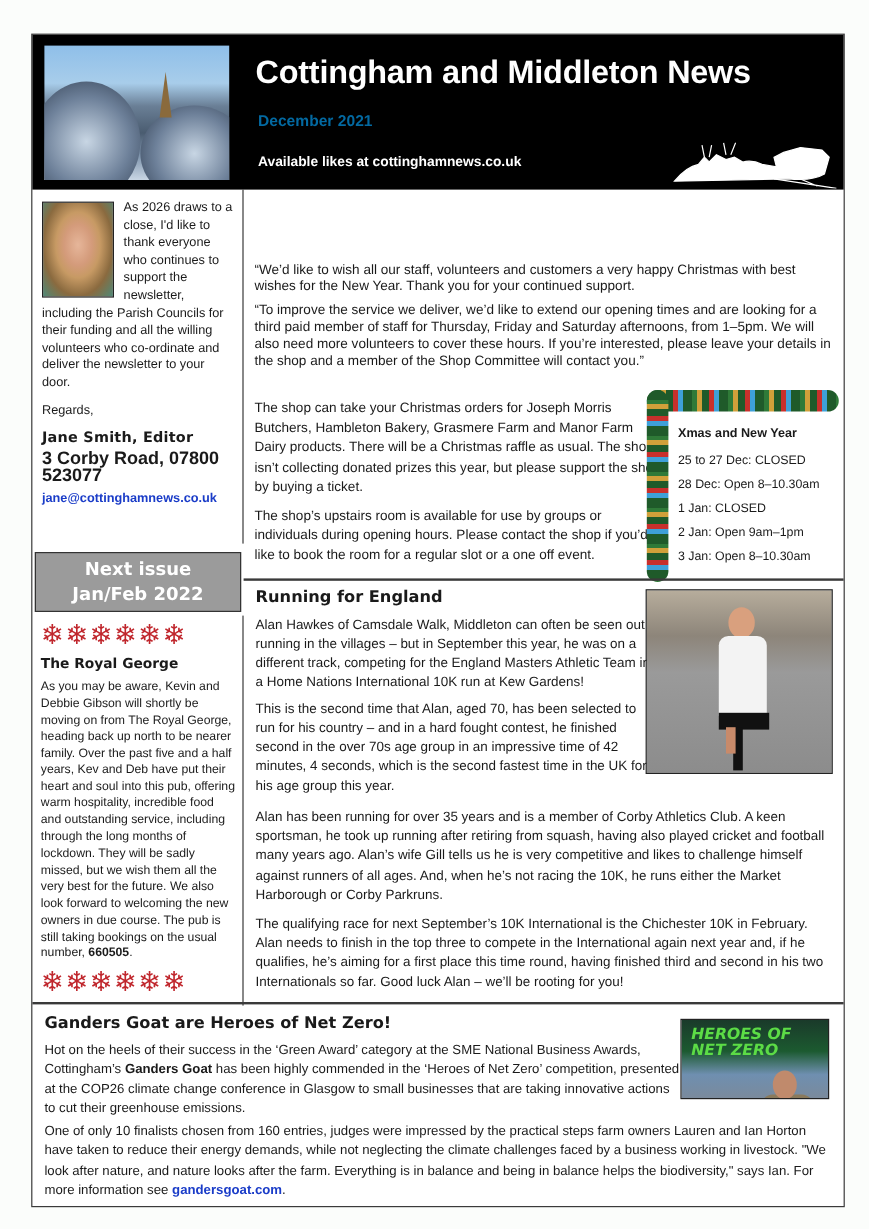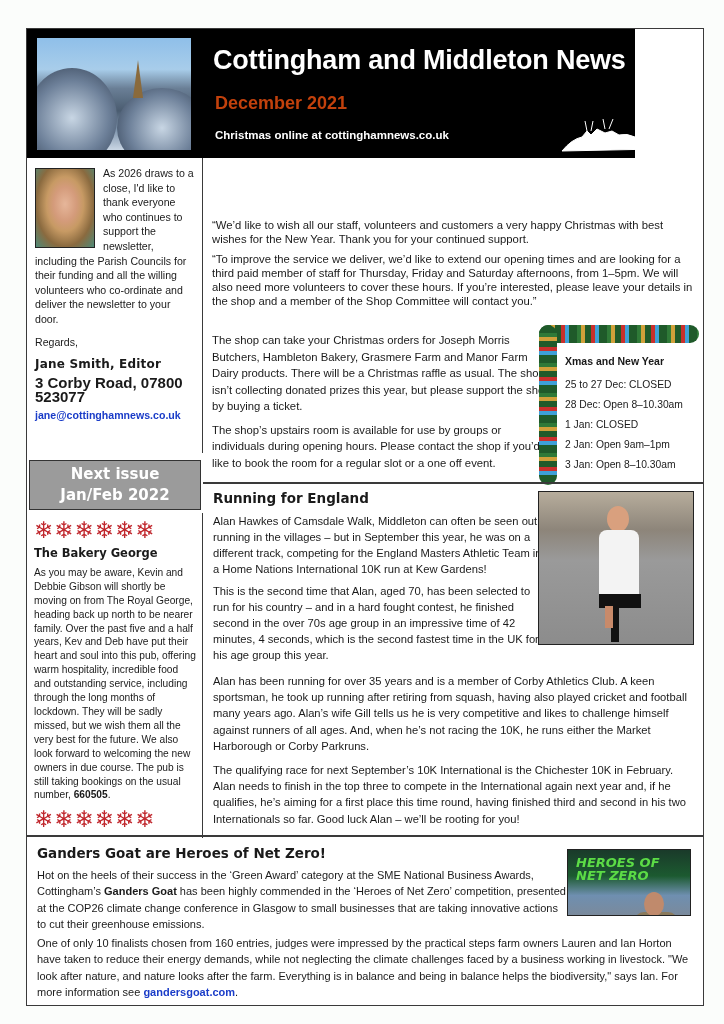--- a/index.html
+++ b/index.html
@@ -2,27 +2,27 @@
 <html><head>
 <meta charset="utf-8">
 <style>
   * { box-sizing: border-box; margin: 0; padding: 0; }
   html, body { width: 724px; height: 1024px; background: #fbfdfb; overflow: hidden; }
   body { font-family: "Liberation Sans", sans-serif; color: #1a1a1a; position: relative; }
 
   .page { position: absolute; left: 26px; top: 28px; width: 678px; height: 978px; border: 1.5px solid #3a3a3a; background: #fff; }
 
   
-  .masthead { position: absolute; left: 0; top: 0; width: 608px; height: 129px; background: #000; }
+  .masthead { position: absolute; left: 0; top: 0; width: 676px; height: 129px; background: #000; }
   .mast-photo { position: absolute; left: 10px; top: 9px; width: 154px; height: 112px;
     background: linear-gradient(180deg, #8fbfe9 0%, #a8cdea 28%, #6a7f96 45%, #4a5c70 65%, #7f95ad 82%, #c9d6e4 100%); overflow: hidden; }
   .mast-photo .tree { position: absolute; border-radius: 50%; background: radial-gradient(circle, #c8d6e4 0%, #6d8099 55%, #2f3d50 100%); }
   .mast-photo .spire { position: absolute; left: 96px; top: 22px; width: 0; height: 0; border-left: 5px solid transparent; border-right: 5px solid transparent; border-bottom: 38px solid #8a6a3c; }
   .mast-title { position: absolute; left: 186px; top: 16px; font-size: 27px; font-weight: bold; color: #fff; letter-spacing: -0.2px; }
-  .mast-date { position: absolute; left: 188px; top: 64px; font-size: 18px; font-weight: bold; color: #c2410c; }
+  .mast-date { position: absolute; left: 188px; top: 64px; font-size: 13px; font-weight: bold; color: #0369a1; }
   .mast-online { position: absolute; left: 188px; top: 100px; font-size: 11.5px; font-weight: bold; color: #fff; }
   .sleigh { position: absolute; left: 530px; top: 80px; width: 150px; height: 48px; }
 
   
   .left-col { position: absolute; left: 0; top: 129px; width: 176px; }
   .editor-box { position: absolute; left: 0; top: 0; width: 176px; height: 295px; border-right: 1.5px solid #3a3a3a; padding: 8px 6px 0 8px; font-size: 10.6px; line-height: 14.6px; }
   .editor-photo { float: left; width: 60px; height: 80px; margin: 2px 8px 4px 0; border: 1px solid #222;
     background: radial-gradient(ellipse at 50% 45%, #e6b69a 0%, #d49b7b 28%, #c79a64 45%, #8a6a3f 70%, #4e8a78 100%); }
   .editor-box p { margin-bottom: 8px; }
   .signature { font-family: "DejaVu Sans", sans-serif; font-weight: 900; font-size: 12px; letter-spacing: 0.2px; margin-top: 4px; }
@@ -86,21 +86,21 @@
 <div class="page">
 
   <div class="masthead">
     <div class="mast-photo">
       <div class="tree" style="left:-10px;top:30px;width:90px;height:100px;"></div>
       <div class="tree" style="left:80px;top:50px;width:90px;height:80px;"></div>
       <div class="spire"></div>
     </div>
     <div class="mast-title">Cottingham and Middleton News</div>
     <div class="mast-date">December 2021</div>
-    <div class="mast-online">Christmas online at cottinghamnews.co.uk</div>
+    <div class="mast-online">Available likes at cottinghamnews.co.uk</div>
     <svg class="sleigh" viewBox="0 0 150 48">
       <g fill="#fff" stroke="#fff" stroke-width="1">
         <path d="M5 42 Q15 30 25 28 L30 22 L34 26 L40 20 L48 24 L55 22 L62 26 Q70 24 78 28 L90 30 L88 22 L96 18 L110 14 L128 16 L134 22 L130 36 Q120 42 100 40 Z"></path>
         <path d="M30 22 L28 12 M34 22 L36 12 M48 20 L46 10 M52 20 L56 10" fill="none"></path>
         <path d="M88 40 L140 48 M100 36 L124 46" fill="none"></path>
       </g>
     </svg>
   </div>
 
   <div class="left-col">
@@ -113,21 +113,21 @@
       <a class="email">jane@cottinghamnews.co.uk</a>
     </div>
 
     <div class="next-issue">
       <div>Next issue</div>
       <div>Jan/Feb 2022</div>
     </div>
 
     <div class="royal-box">
       <div class="flakes">❄❄❄❄❄❄</div>
-      <div class="royal-title">The Bakery George</div>
+      <div class="royal-title">The Royal George</div>
       <p class="royal-text"><span>As you may be aware, Kevin and Debbie Gibson will shortly be moving on from The Royal George, heading back up north to be nearer family. Over the past five and a half years, Kev and Deb have put their heart and soul into this pub, offering warm hospitality, incredible food and outstanding service, including through the long months of lockdown. They will be sadly missed, but we wish them all the very best for the future. We also look forward to welcoming the new owners in due course. The pub is still taking bookings on the usual number, </span><b>660505</b><span>.</span></p>
       <div class="flakes">❄❄❄❄❄❄</div>
     </div>
   </div>
 
   <div class="store-text">
     <p>“We’d like to wish all our staff, volunteers and customers a very happy Christmas with best wishes for the New Year. Thank you for your continued support.</p>
     <p>“To improve the service we deliver, we’d like to extend our opening times and are looking for a third paid member of staff for Thursday, Friday and Saturday afternoons, from 1–5pm. We will also need more volunteers to cover these hours. If you’re interested, please leave your details in the shop and a member of the Shop Committee will contact you.”</p>
   </div>
   <div class="store-text2">

